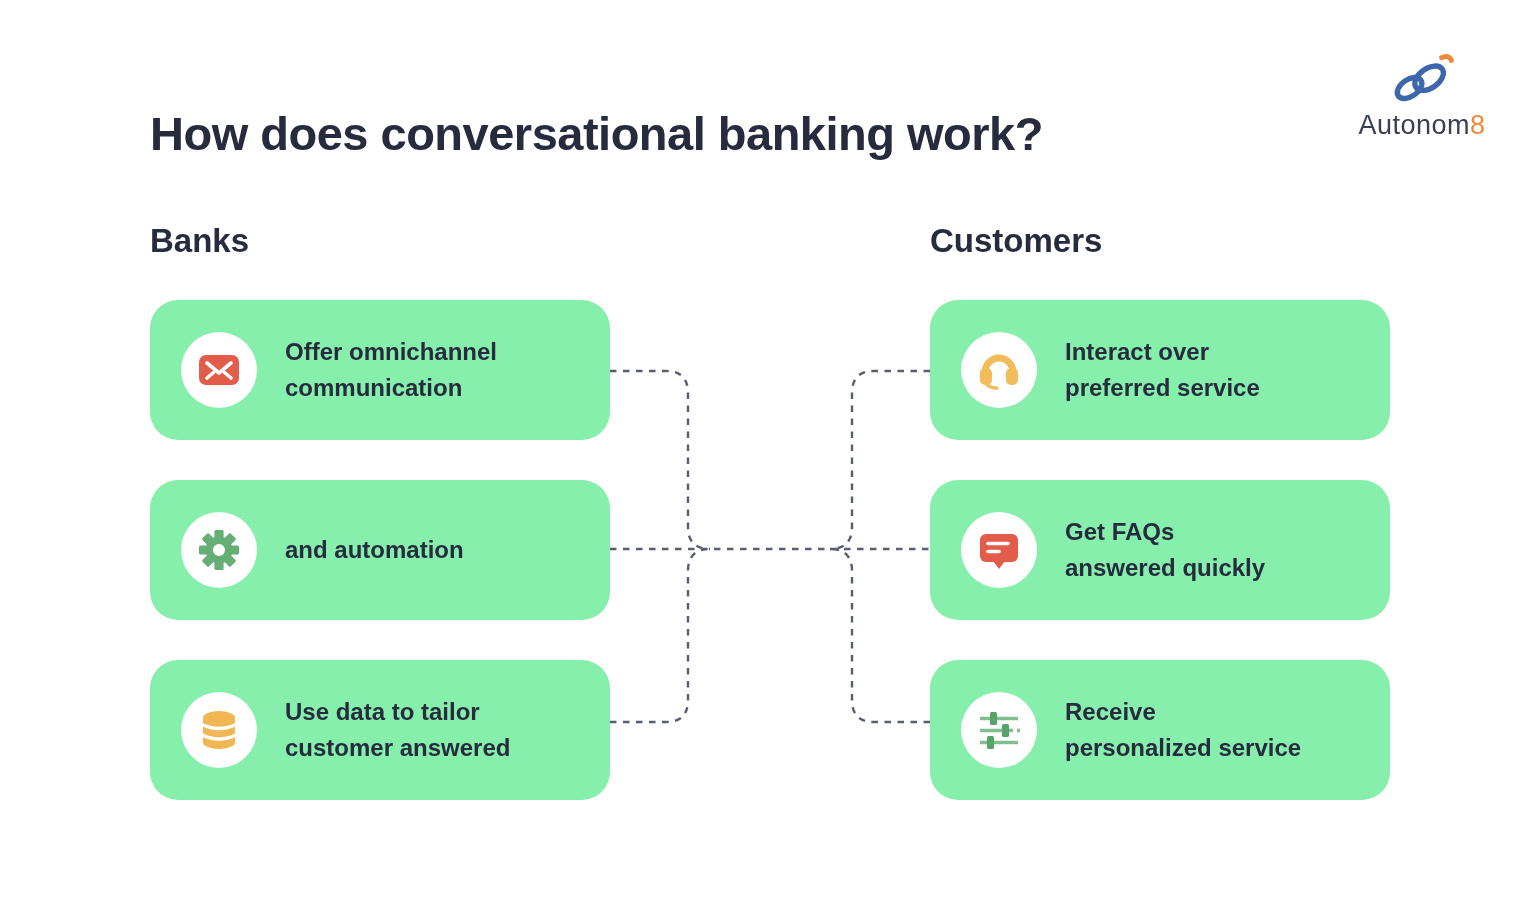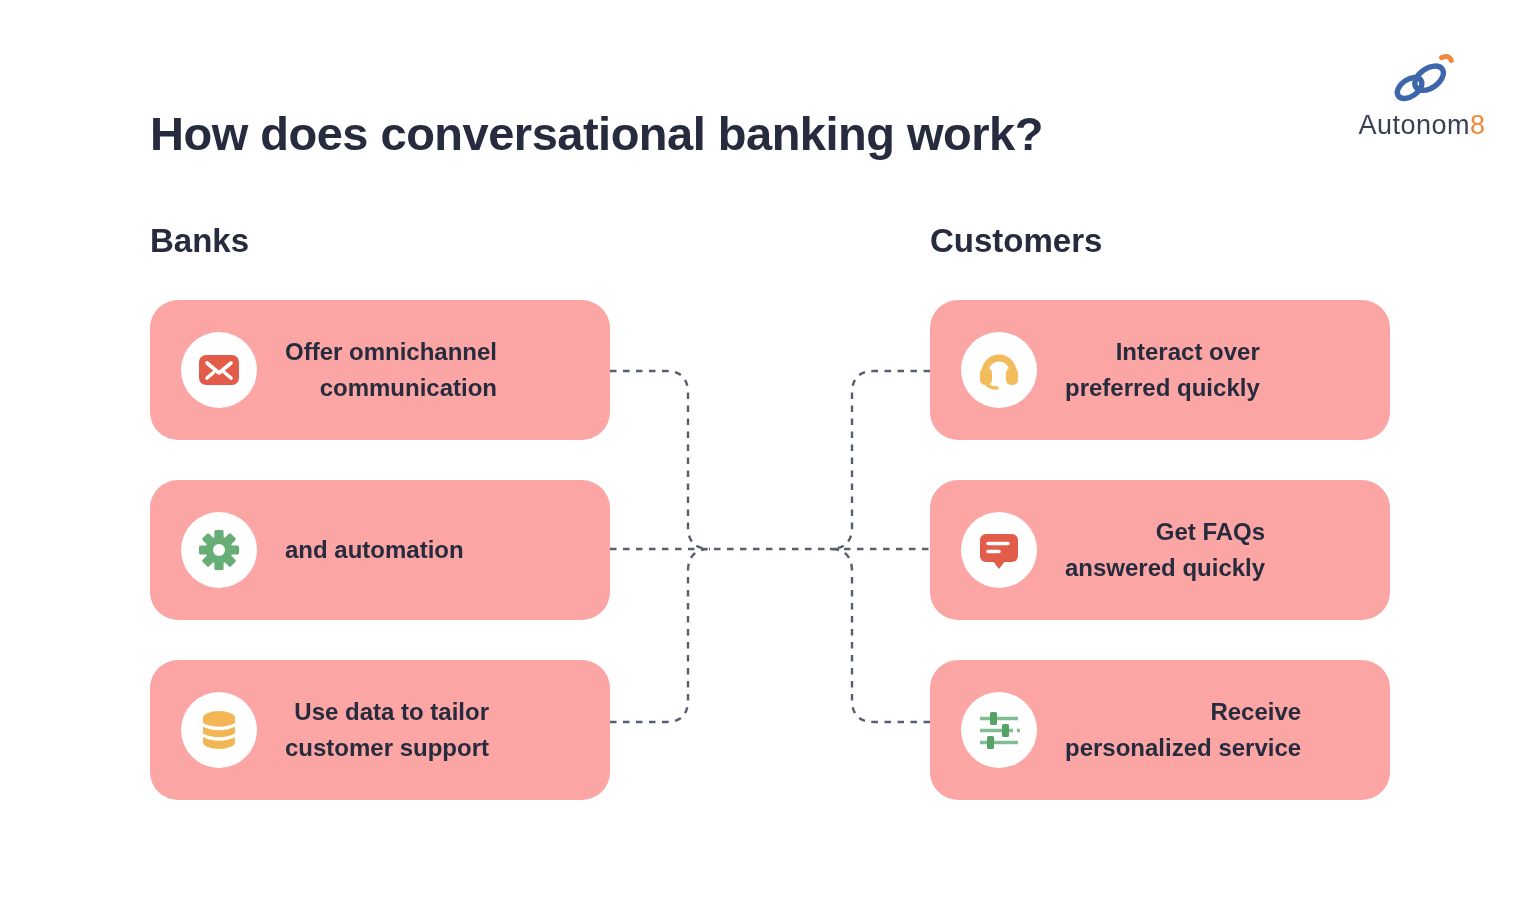--- a/index.html
+++ b/index.html
@@ -27,25 +27,24 @@
   .col-heading {
     position: absolute; top: 222px;
     font-size: 33px; font-weight: 700; color: #262b3d;
   }
   .heading-banks { left: 150px; }
   .heading-customers { left: 930px; }
 
   .card {
     position: absolute;
     width: 460px; height: 140px;
-    background: #fca5a5;
+    background: #86efac;
     border-radius: 28px;
     display: flex; align-items: center;
     padding-left: 31px;
-    text-align: right;
   }
   .col-left  { left: 150px; }
   .col-right { left: 930px; }
   .row-1 { top: 300px; }
   .row-2 { top: 480px; }
   .row-3 { top: 660px; }
 
   .icon-circle {
     width: 76px; height: 76px; border-radius: 50%;
     background: #ffffff;
@@ -134,40 +133,40 @@
           <path d="M -16 -12.5 A 16 6.5 0 0 1 16 -12.5 L 16 12.5 A 16 6.5 0 0 1 -16 12.5 Z"></path>
         </g>
         <g fill="none" stroke="#ffffff" stroke-width="3.4">
           <path d="M -17 -5.5 Q 0 2.5 17 -5.5"></path>
           <path d="M -17 5 Q 0 13 17 5"></path>
         </g>
       </svg>
     </div>
     <div class="card-text">
       <div>Use data to tailor</div>
-      <div>customer support</div>
+      <div>customer answered</div>
     </div>
   </div>
 
   <div class="card col-right row-1">
     <div class="icon-circle">
       <svg width="46" height="46" viewBox="-23 -23 46 46">
         <g fill="none" stroke-linecap="round" stroke="#f2bc5c">
           <path d="M -14 2 A 14 14 0 0 1 14 2" stroke-width="7"></path>
           <path d="M -13 10 q 0 8 11 8" stroke-width="3.4"></path>
         </g>
         <g fill="#f2bc5c">
           <rect x="-19" y="-2" width="12" height="17" rx="5"></rect>
           <rect x="7" y="-2" width="12" height="17" rx="5"></rect>
         </g>
       </svg>
     </div>
     <div class="card-text">
       <div>Interact over</div>
-      <div>preferred quickly</div>
+      <div>preferred service</div>
     </div>
   </div>
 
   <div class="card col-right row-2">
     <div class="icon-circle">
       <svg width="46" height="46" viewBox="-23 -23 46 46">
         <g fill="#e25c49">
           <rect x="-19" y="-16" width="38" height="28" rx="6"></rect>
           <path d="M -6 11 L 6 11 L 0 19 Z"></path>
         </g>

